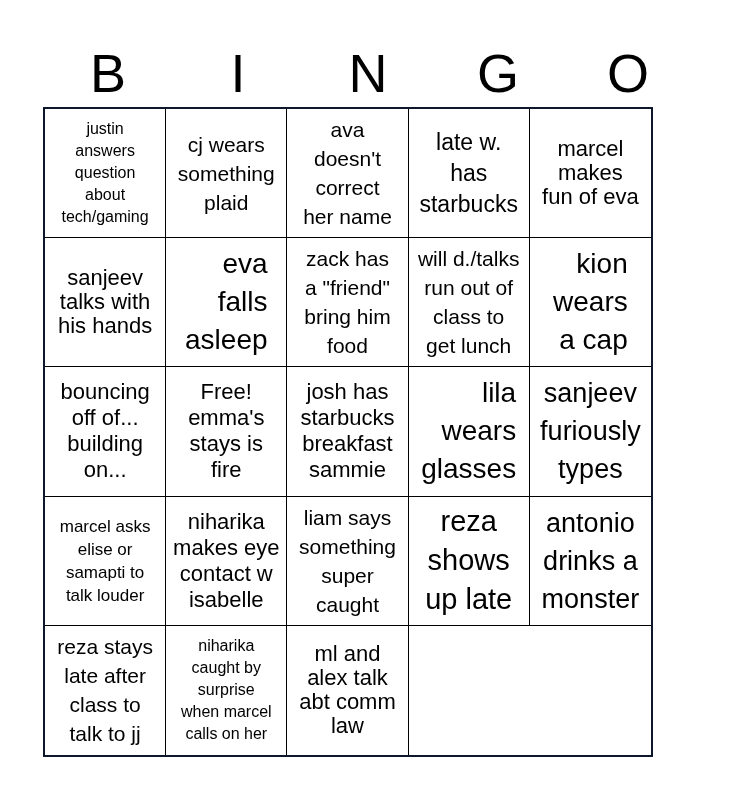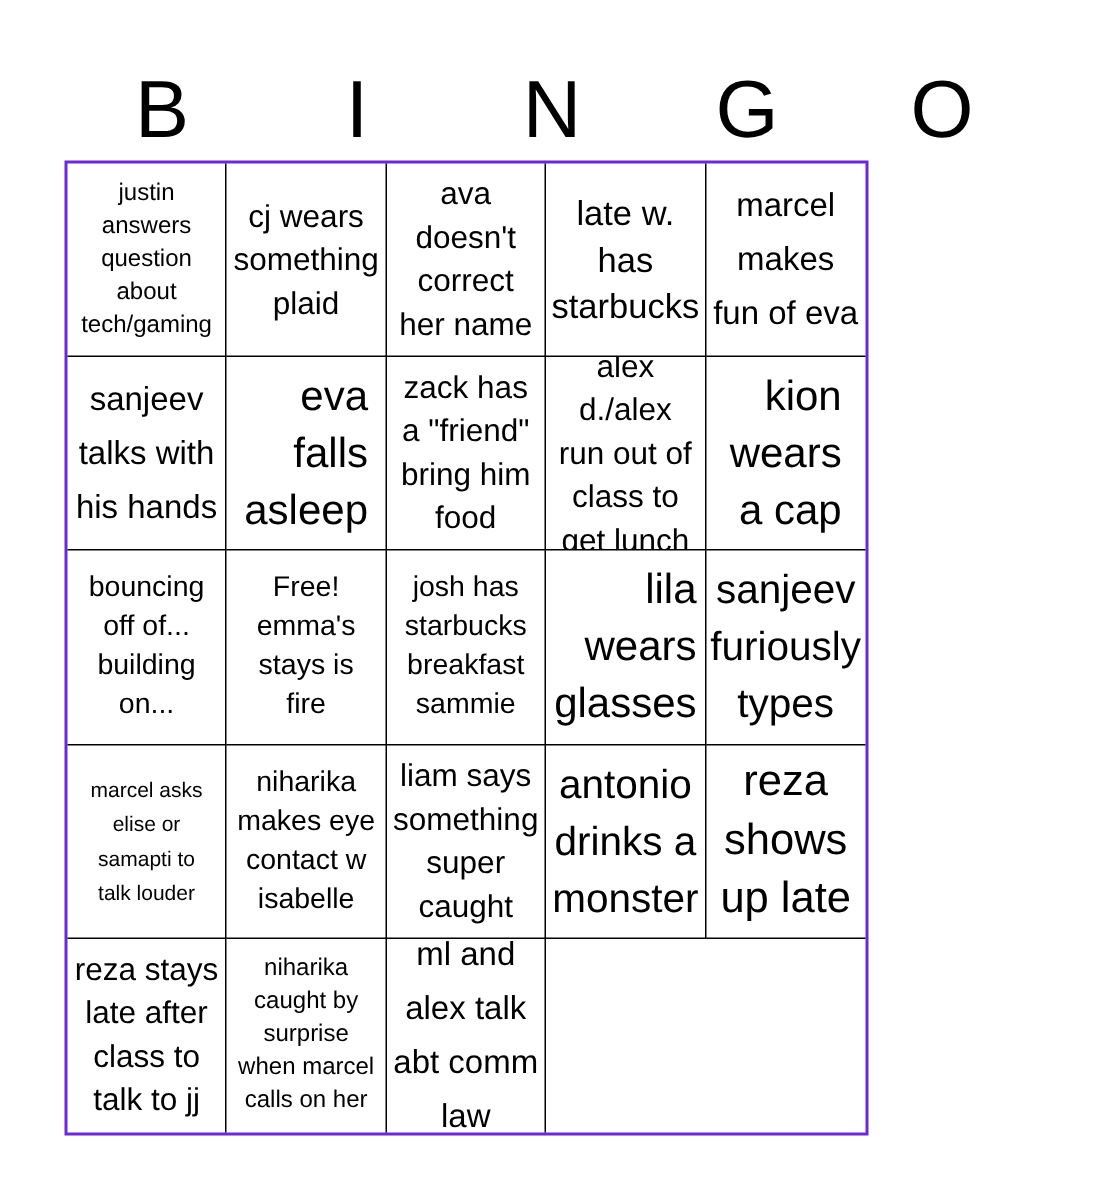--- a/index.html
+++ b/index.html
@@ -1,28 +1,28 @@
 <!DOCTYPE html>
 <html><head>
   <meta charset="utf-8">
   <style>
     html, body { margin: 0; padding: 0; background: #ffffff; }
     body { width: 736px; height: 800px; position: relative; overflow: hidden; font-family: "Liberation Sans", sans-serif; color: #000; }
     .header { position: absolute; left: 43px; top: 40px; width: 650px; height: 66px; display: flex; }
     .header span { flex: 1; text-align: center; font-size: 54px; line-height: 66px; font-weight: normal; }
-    .grid { position: absolute; left: 43px; top: 107px; width: 536px; height: 650px; border: 2px solid #6d28d9; box-sizing: border-box; display: grid; grid-template-columns: repeat(5, 1fr); grid-template-rows: repeat(5, 1fr); }
+    .grid { position: absolute; left: 43px; top: 107px; width: 610px; height: 650px; border: 2px solid #0f172a; box-sizing: border-box; display: grid; grid-template-columns: repeat(5, 1fr); grid-template-rows: repeat(5, 1fr); }
     .cell { border-right: 1.5px solid #000; border-bottom: 1.5px solid #000; display: flex; align-items: center; justify-content: center; text-align: center; box-sizing: border-box; padding: 2px 4px; overflow: hidden; }
     .cell:nth-child(5n) { border-right: none; }
     .cell:nth-child(n+21) { border-bottom: none; }
     .cell span { display: block; white-space: pre-line; }
     .s16 { font-size: 16px; line-height: 22px; }
-    .s17 { font-size: 14px; line-height: 23px; }
-    .s19 { font-size: 19px; line-height: 26px; }
+    .s17 { font-size: 17px; line-height: 23px; }
+    .s19 { font-size: 22px; line-height: 26px; }
     .s21 { font-size: 21px; line-height: 29px; }
-    .s22 { font-size: 22px; line-height: 36px; }
+    .s22 { font-size: 22px; line-height: 24px; }
     .s23 { font-size: 23px; line-height: 31px; }
     .s27 { font-size: 27px; line-height: 38px; }
     .s28 { font-size: 28px; line-height: 38px; text-align: right; }
     .s29 { font-size: 29px; line-height: 39px; }
     .s32 { font-size: 32px; line-height: 43px; }
   </style>
 </head>
 <body>
 
 <div class="header">
@@ -72,21 +72,21 @@
 falls
 asleep</span>
     </div>
     <div class="cell">
       <span class="s21">zack has
 a "friend"
 bring him
 food</span>
     </div>
     <div class="cell">
-      <span class="s21">alex d./alex
+      <span class="s21">will d./talks
 run out of
 class to
 get lunch</span>
     </div>
     <div class="cell">
       <span class="s28">kion
 wears
 a cap</span>
     </div>
     <div class="cell">
@@ -129,28 +129,28 @@
 contact w
 isabelle</span>
     </div>
     <div class="cell">
       <span class="s21">liam says
 something
 super
 caught</span>
     </div>
     <div class="cell">
+      <span class="s29">reza
+shows
+up late</span>
+    </div>
+    <div class="cell">
       <span class="s27">antonio
 drinks a
 monster</span>
-    </div>
-    <div class="cell">
-      <span class="s29">reza
-shows
-up late</span>
     </div>
     <div class="cell">
       <span class="s21">reza stays
 late after
 class to
 talk to jj</span>
     </div>
     <div class="cell">
       <span class="s16">niharika
 caught by

